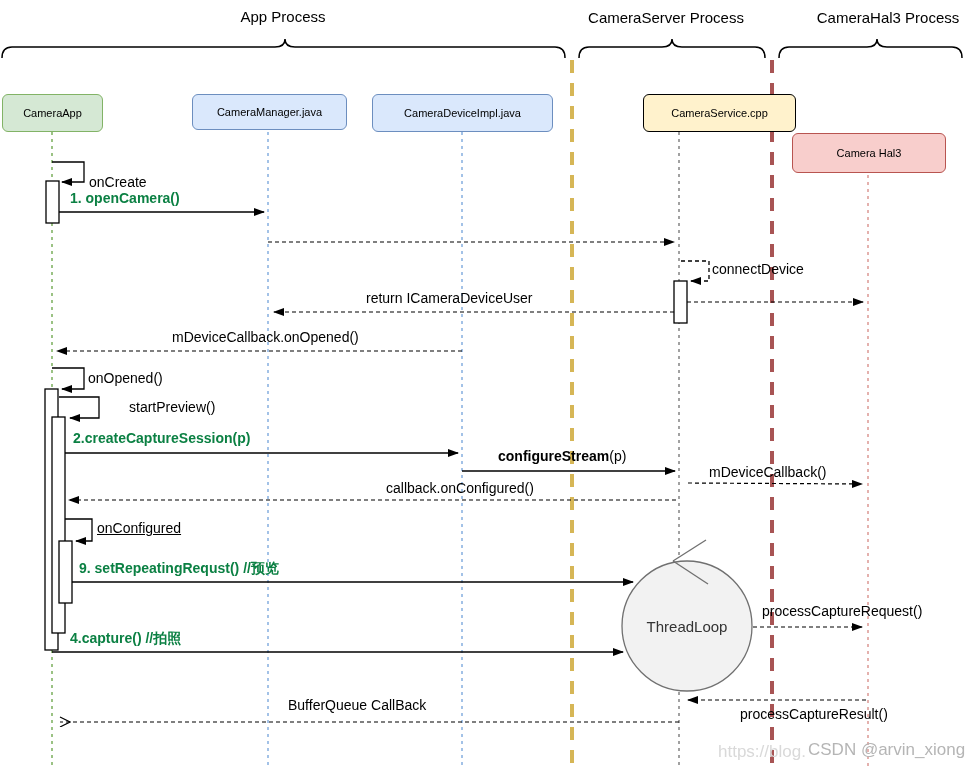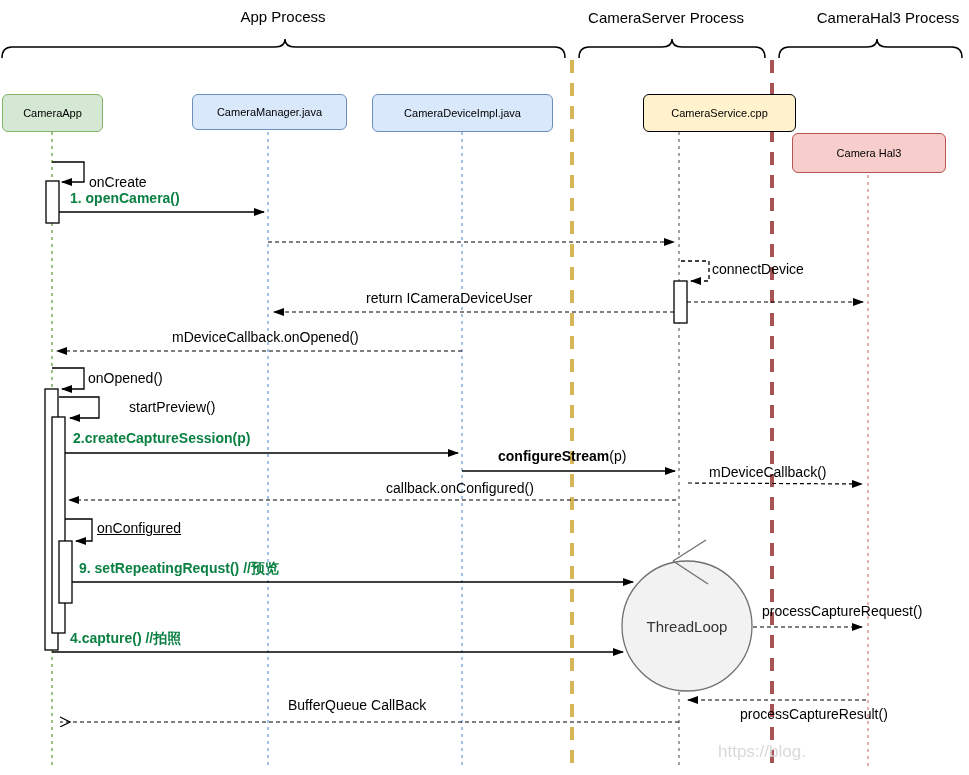--- a/index.html
+++ b/index.html
@@ -145,14 +145,15 @@
   <div class="msg" style="left:386px;top:480px;">callback.onConfigured()</div>
   <div class="msg" style="left:97px; top:520px;text-decoration:underline;">onConfigured</div>
   <div class="msg-green" style="left:79px;top:560px;">9. setRepeatingRequst() //预览</div>
   <div class="msg-green" style="left:70px;top:630px;">4.capture() //拍照</div>
   <div class="threadloop-label">ThreadLoop</div>
   <div class="msg" style="left:762px;top:603px;">processCaptureRequest()</div>
   <div class="msg" style="left:740px;top:698px;margin-top:8px;">processCaptureResult()</div>
   <div class="msg" style="left:288px;top:697px;">BufferQueue CallBack</div>
 
   <div class="wm wm-light" style="left:718px;top:742px;text-align:center;">https://blog.</div>
+  <div class="wm wm-gray" style="left:808px;top:740px;">CSDN @arvin_xiong</div>
 
 </div>
 
 </body></html>

